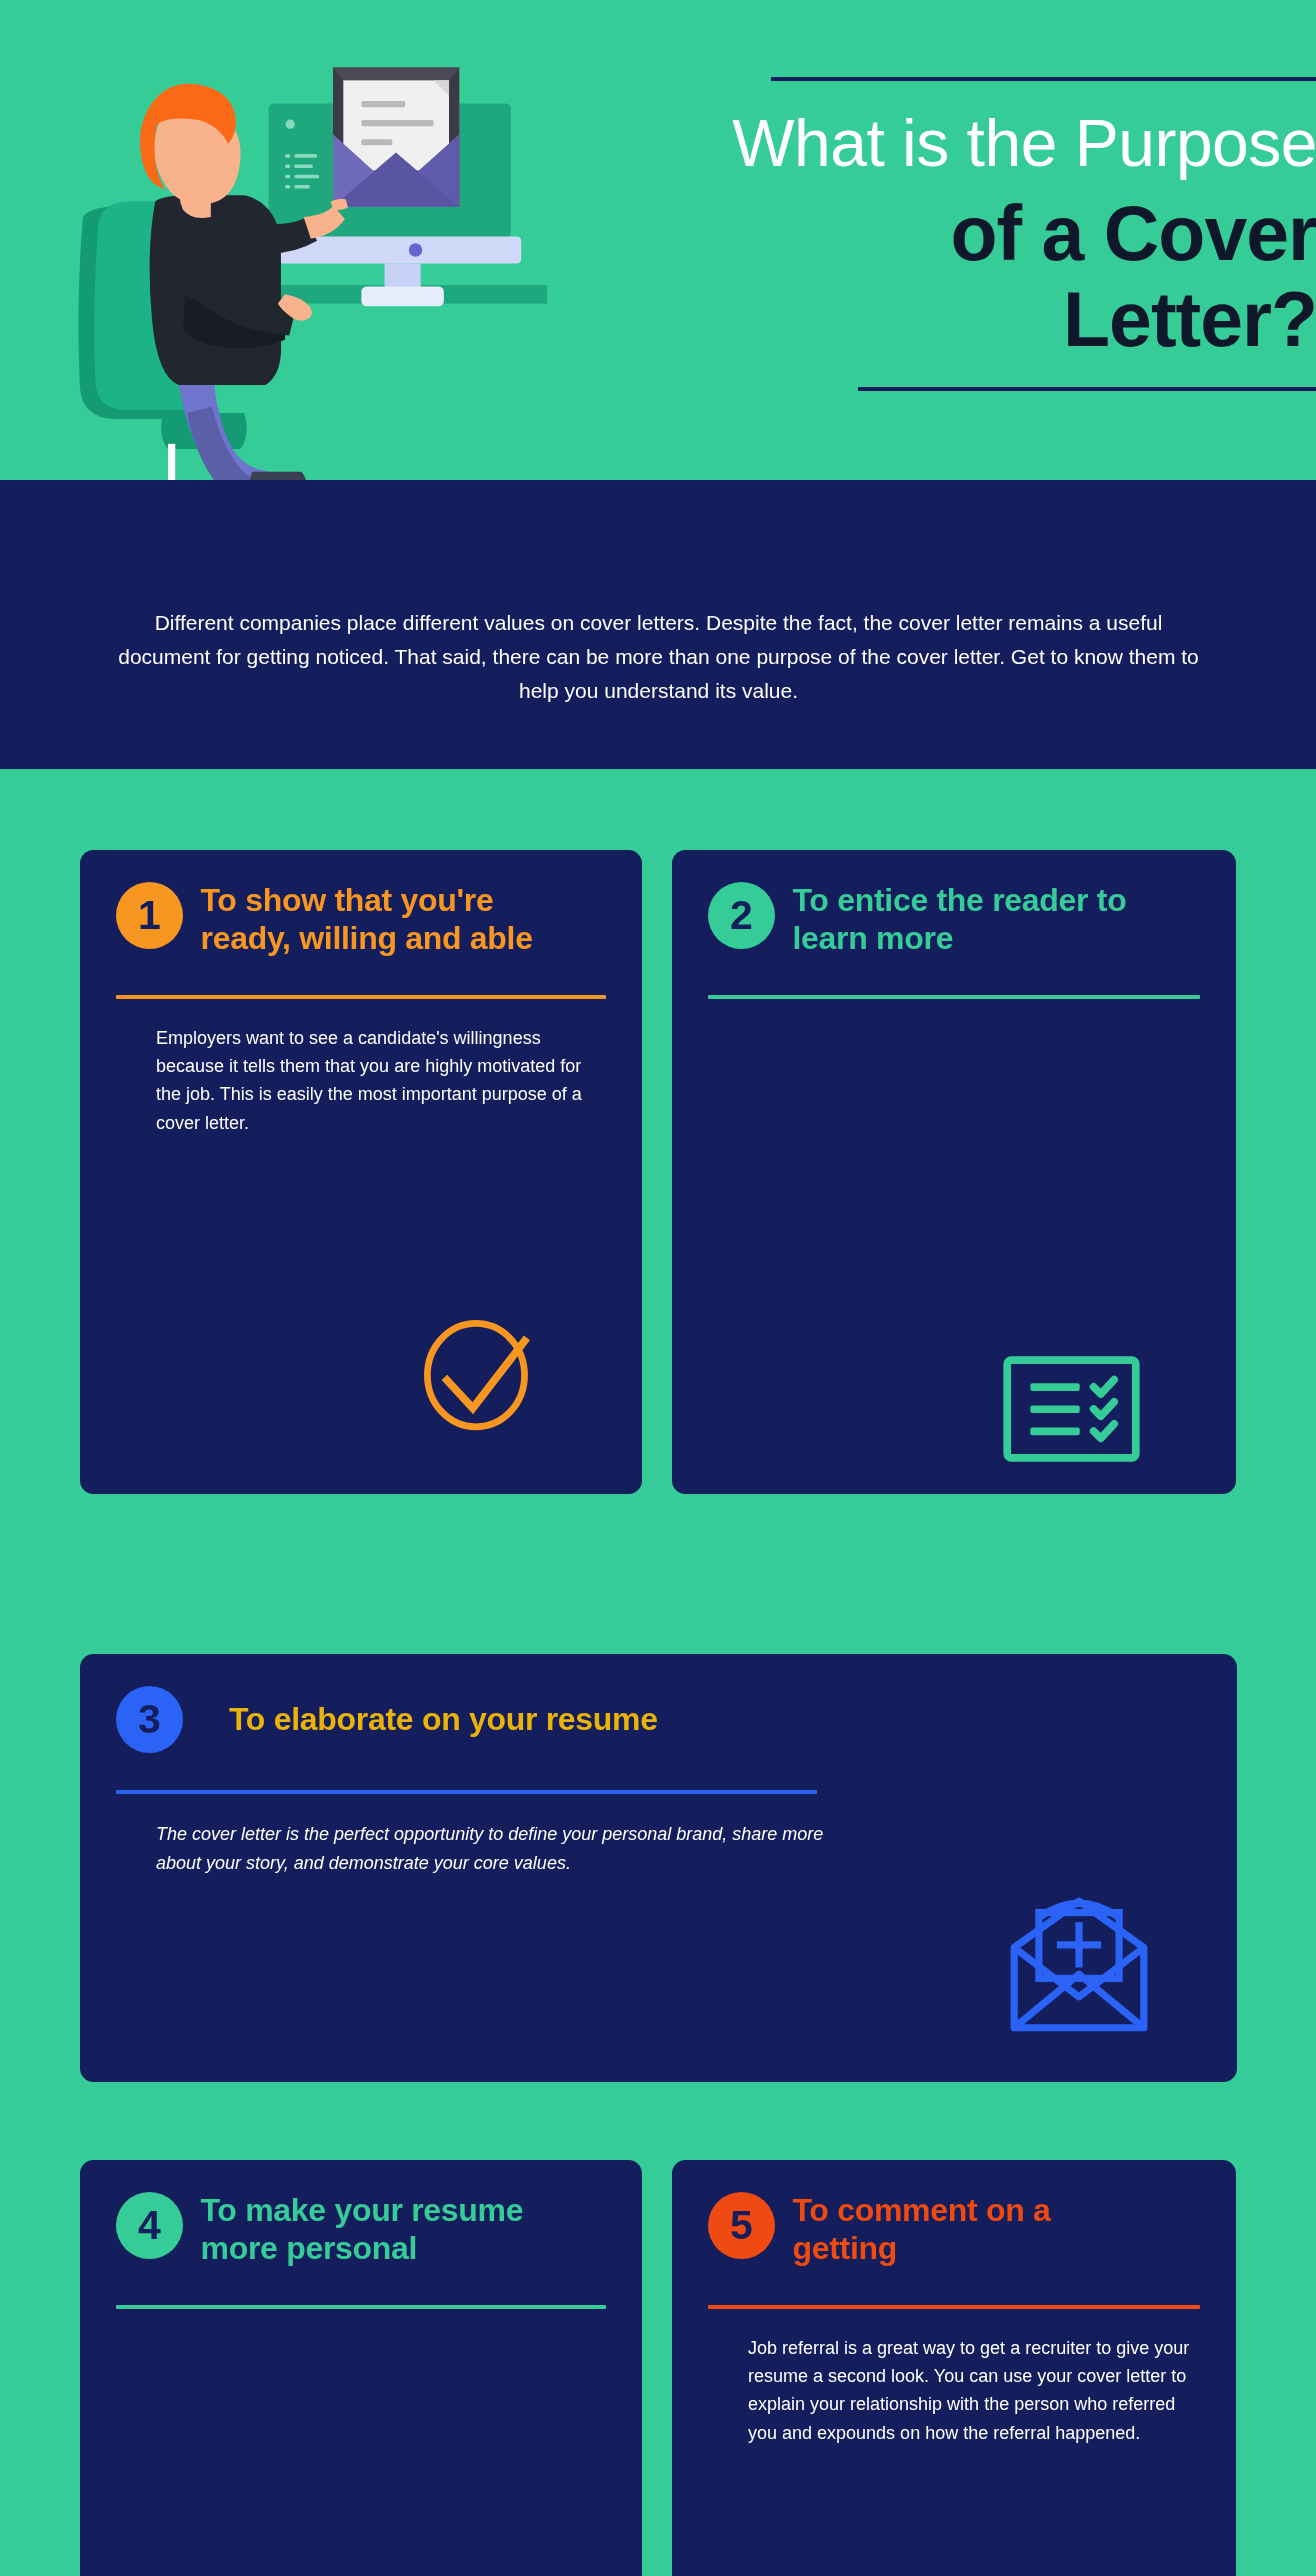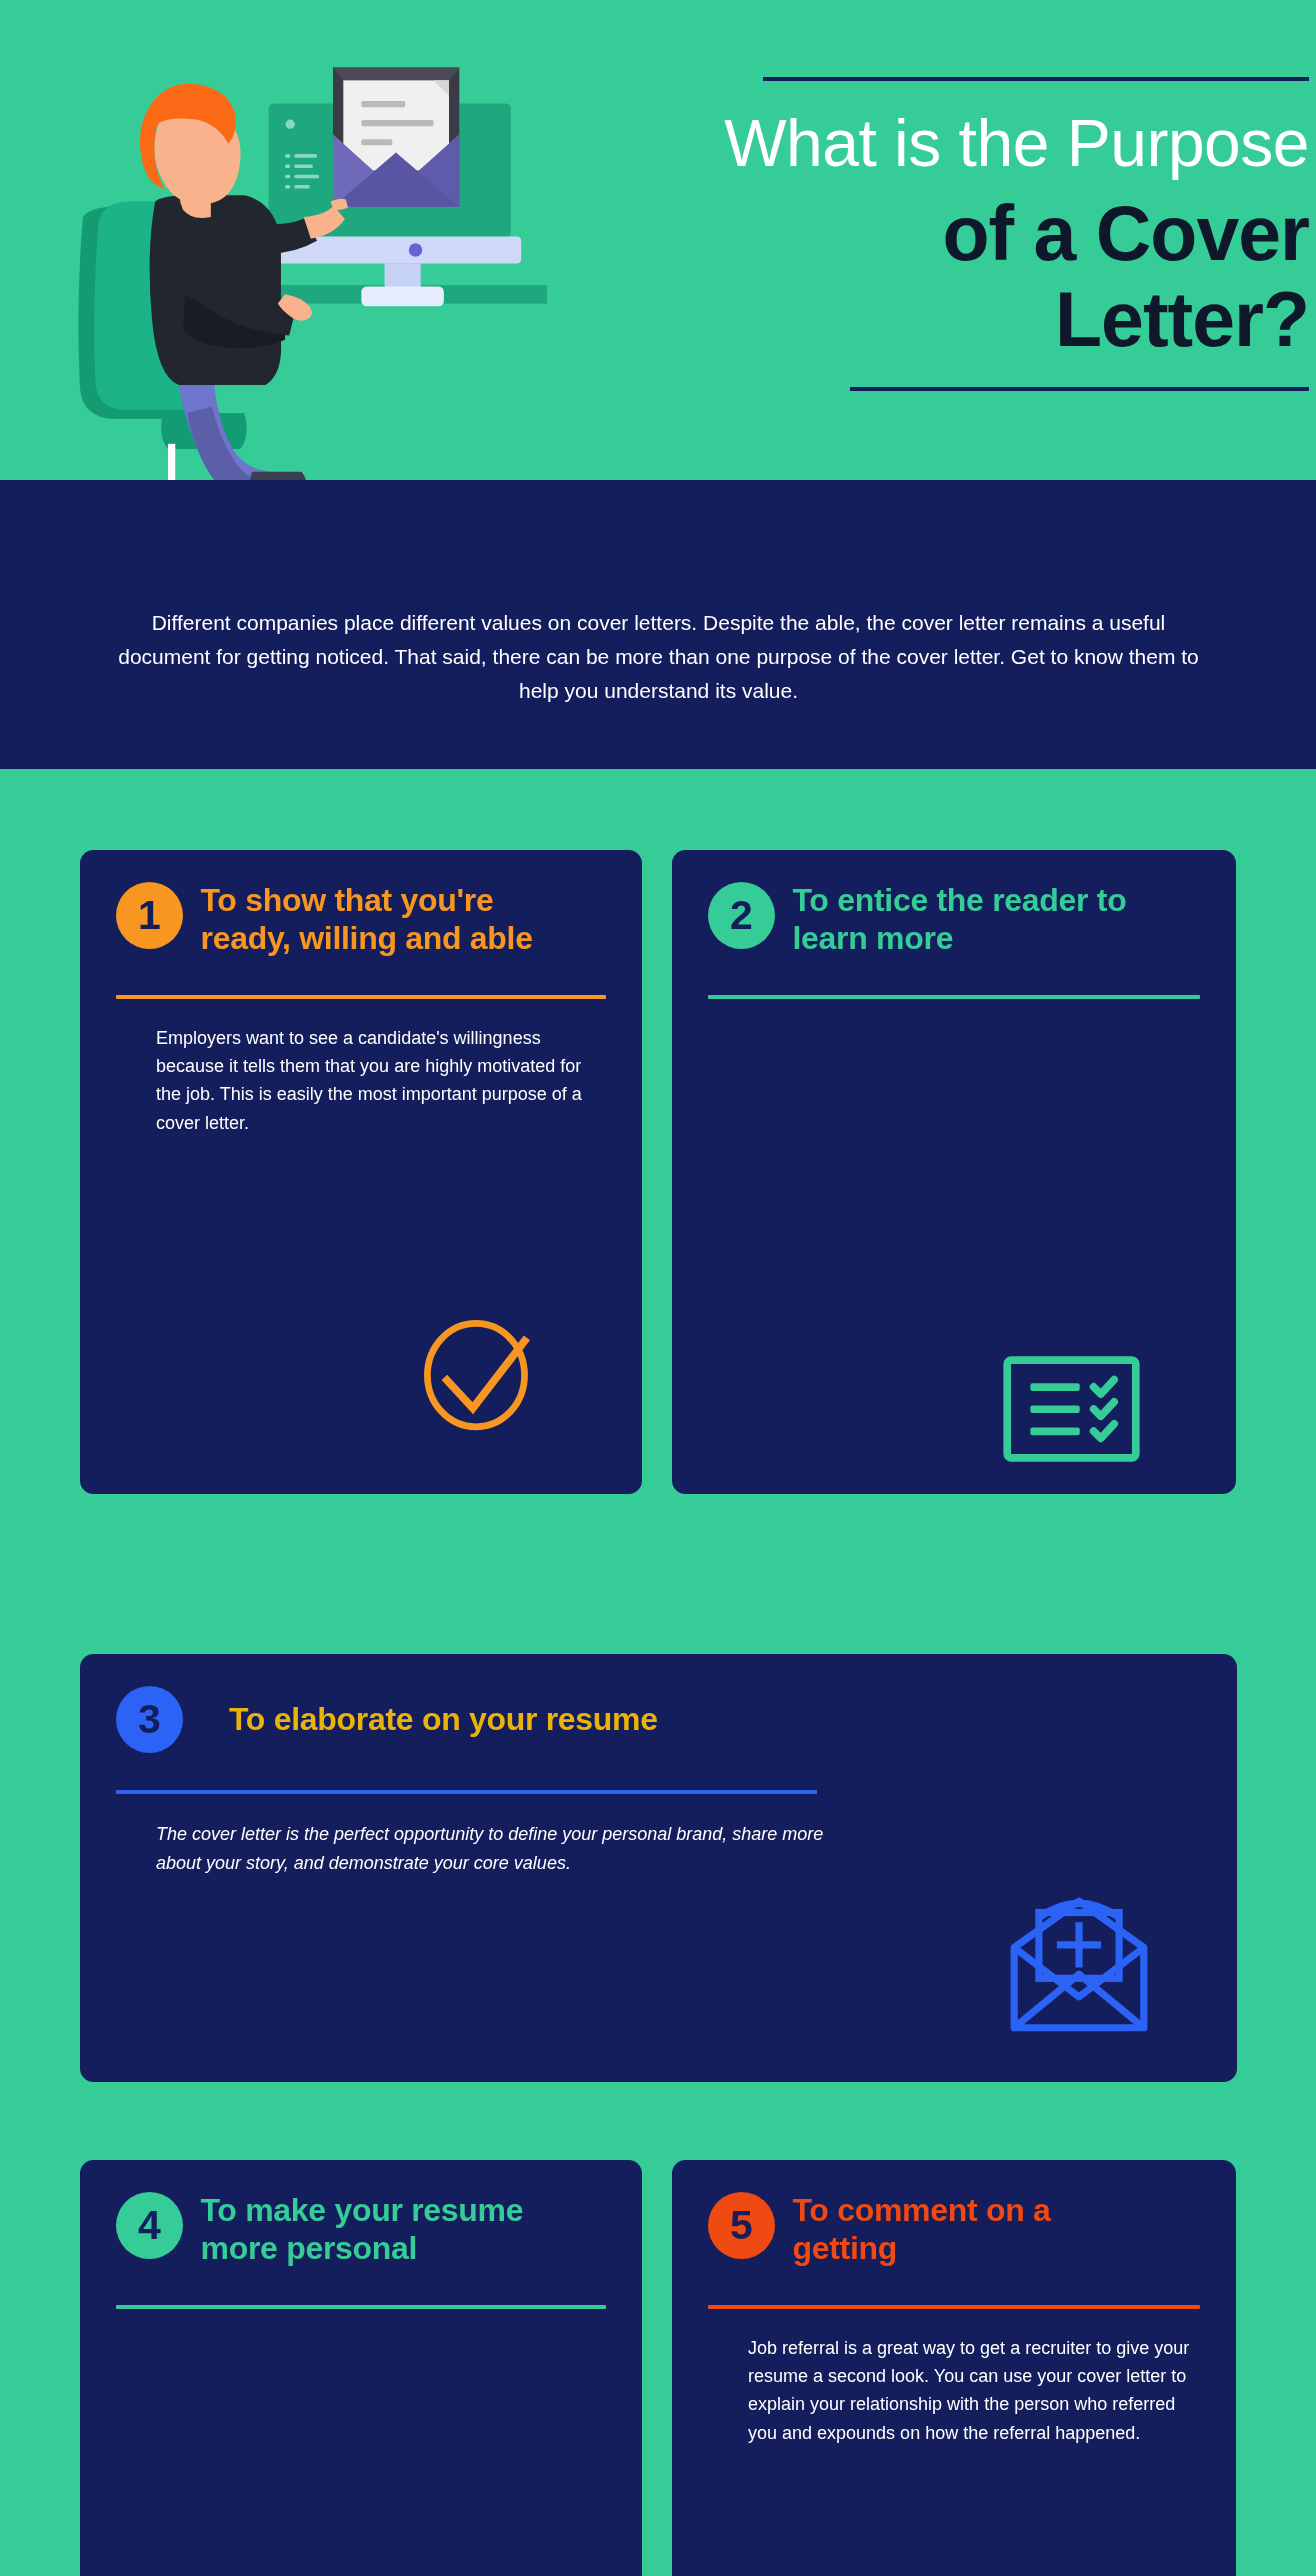--- a/index.html
+++ b/index.html
@@ -17,21 +17,21 @@
 
   
   .header {
     position:absolute; left:0; top:0; width:1317px; height:480px;
     background:#35cc98;
     overflow:hidden;
   }
   .illus { position:absolute; left:52px; top:52px; width:495px; height:464px; }
   .title-block {
     position:absolute; right:0px; top:77px; width:680px;
-    text-align:right; padding-right:8px;
+    text-align:right; padding-right:0;
   }
   .title-rule-top {
     width:546px; height:3.6px; background:#141e5c; margin:0 0 28px auto;
   }
   .title-line1 {
     color:#ffffff; font-size:66px; line-height:1.06; font-weight:400;
     letter-spacing:-0.5px; white-space:nowrap;
   }
   .title-line2, .title-line3 {
     color:#0f172a; font-size:77px; line-height:1.12; font-weight:800;
@@ -158,21 +158,21 @@
     <div class="title-block">
       <div class="title-rule-top"></div>
       <div class="title-line1">What is the Purpose</div>
       <div class="title-line2">of a Cover</div>
       <div class="title-line3">Letter?</div>
       <div class="title-rule-bot"></div>
     </div>
   </div>
 
   <div class="intro-band">
-    <div class="intro-text">Different companies place different values on cover letters. Despite the able, the cover letter remains a useful document for getting noticed. That said, there can be more than one purpose of the cover letter. Get to know them to help you understand its value.</div>
+    <div class="intro-text">Different companies place different values on cover letters. Despite the fact, the cover letter remains a useful document for getting noticed. That said, there can be more than one purpose of the cover letter. Get to know them to help you understand its value.</div>
   </div>
 
   <div class="cards">
 
     <div class="card" id="card1">
       <div class="card-head">
         <div class="badge badge-sm" style="background:#f79722">1</div>
         <div class="card-title" style="color:#f79722; max-width:361px;">To show that you're ready, willing and able</div>
       </div>
       <div class="divider" style="background:#f79722; margin:37px 0 25px 0;"></div>

